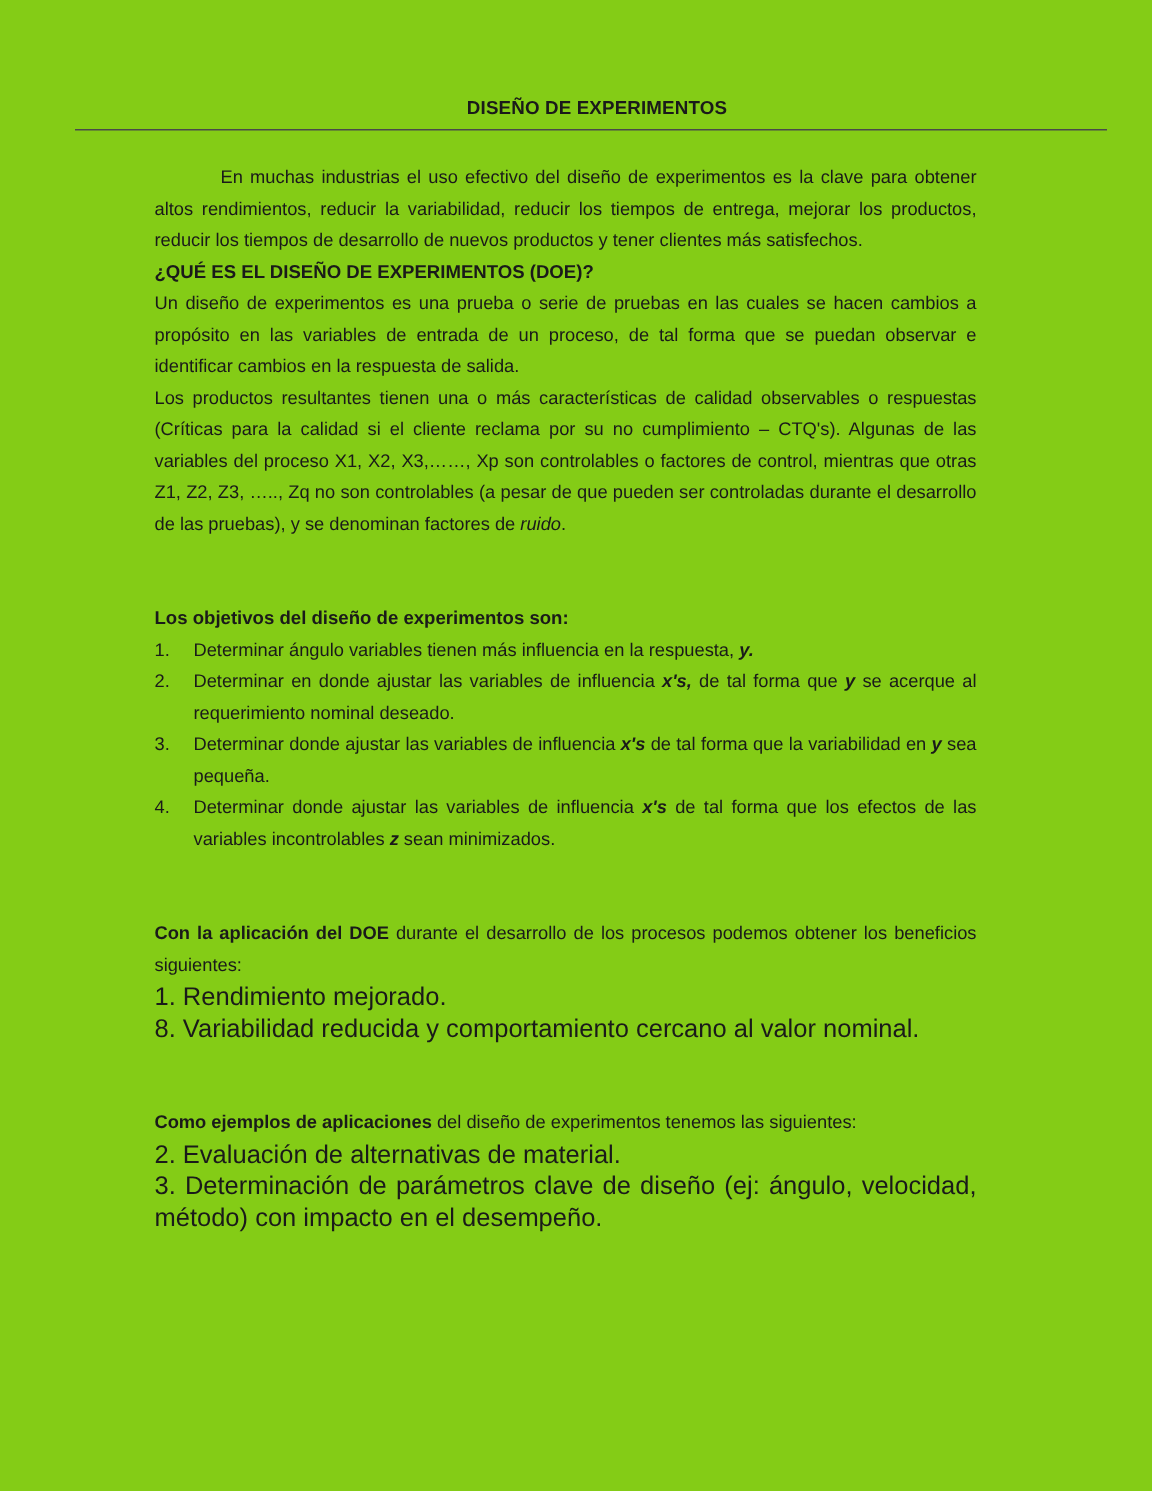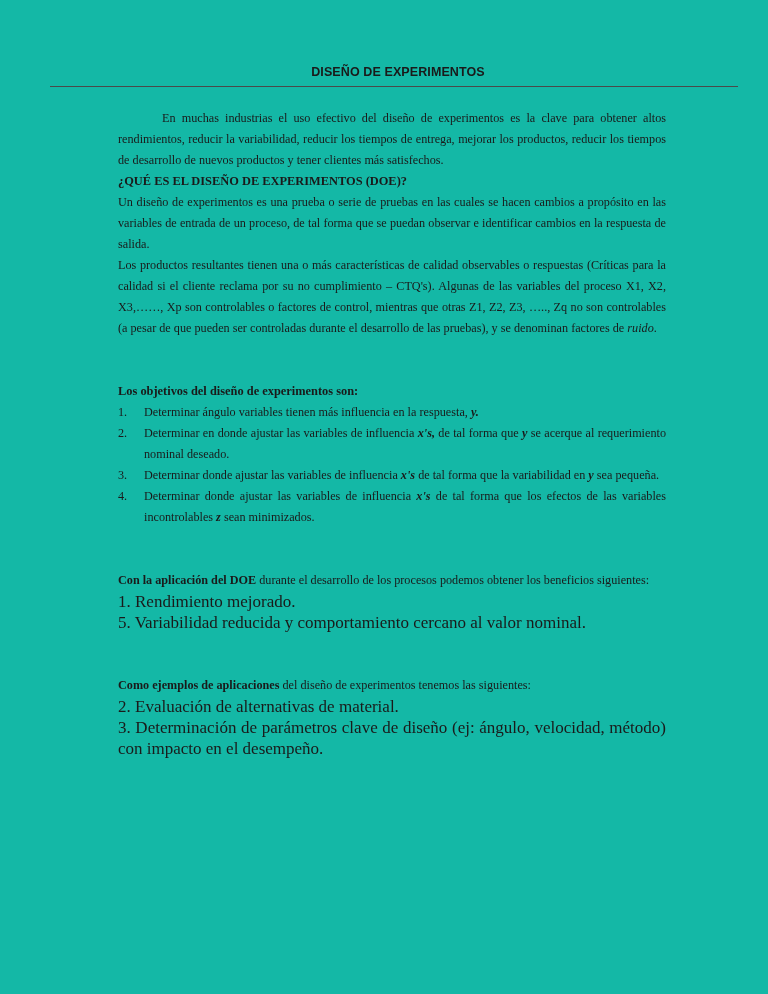--- a/index.html
+++ b/index.html
@@ -10,21 +10,21 @@
   }
   body {
     font-family: "Liberation Sans", sans-serif;
     color: #1a1a1a;
   }
   .page {
     position: relative;
     width: 768px;
     height: 994px;
     margin: 0 auto;
-    background: #14b8a6;
+    background: #84cc16;
     overflow: hidden;
     box-sizing: border-box;
   }
   .content {
     position: absolute;
     left: 50px;
     top: 0;
     width: 688px;
   }
   .doc-title {
@@ -36,23 +36,22 @@
     padding: 0 0 0 8px;
     line-height: 16px;
   }
   .title-rule {
     border: 0;
     border-top: 1.5px solid #4a4a4a;
     margin: 6px 0 0 0;
     width: 688px;
   }
   .body-block {
-    margin-left: 68px;
+    margin-left: 53px;
     width: 548px;
-    font-family: Liberation Serif, serif;
   }
   p {
     margin: 0;
     font-size: 12.2px;
     line-height: 21px;
   }
   p.justify {
     text-align: justify;
     text-justify: inter-word;
   }
@@ -147,21 +146,21 @@
         <li><span class="num">4.</span><span>Determinar donde ajustar las variables de influencia </span><span class="var">x's</span><span> de tal forma que los efectos de las variables incontrolables </span><span class="var">z</span><span> sean minimizados.</span></li>
       </ol>
 
       <div class="spacer"></div>
       <div class="spacer"></div>
 
       <p class="justify"><b class="inline-bold">Con la aplicación del DOE</b><span> durante el desarrollo de los procesos podemos obtener los beneficios siguientes:</span></p>
 
       <ul class="plain">
         <li>1. Rendimiento mejorado.</li>
-        <li>5. Variabilidad reducida y comportamiento cercano al valor nominal.</li>
+        <li>8. Variabilidad reducida y comportamiento cercano al valor nominal.</li>
       </ul>
 
       <div class="spacer"></div>
       <div class="spacer"></div>
 
       <p class="justify"><b class="inline-bold">Como ejemplos de aplicaciones</b><span> del diseño de experimentos tenemos las siguientes:</span></p>
 
       <ul class="plain">
         <li>2. Evaluación de alternativas de material.</li>
         <li>3. Determinación de parámetros clave de diseño (ej: ángulo, velocidad, método) con impacto en el desempeño.</li>

